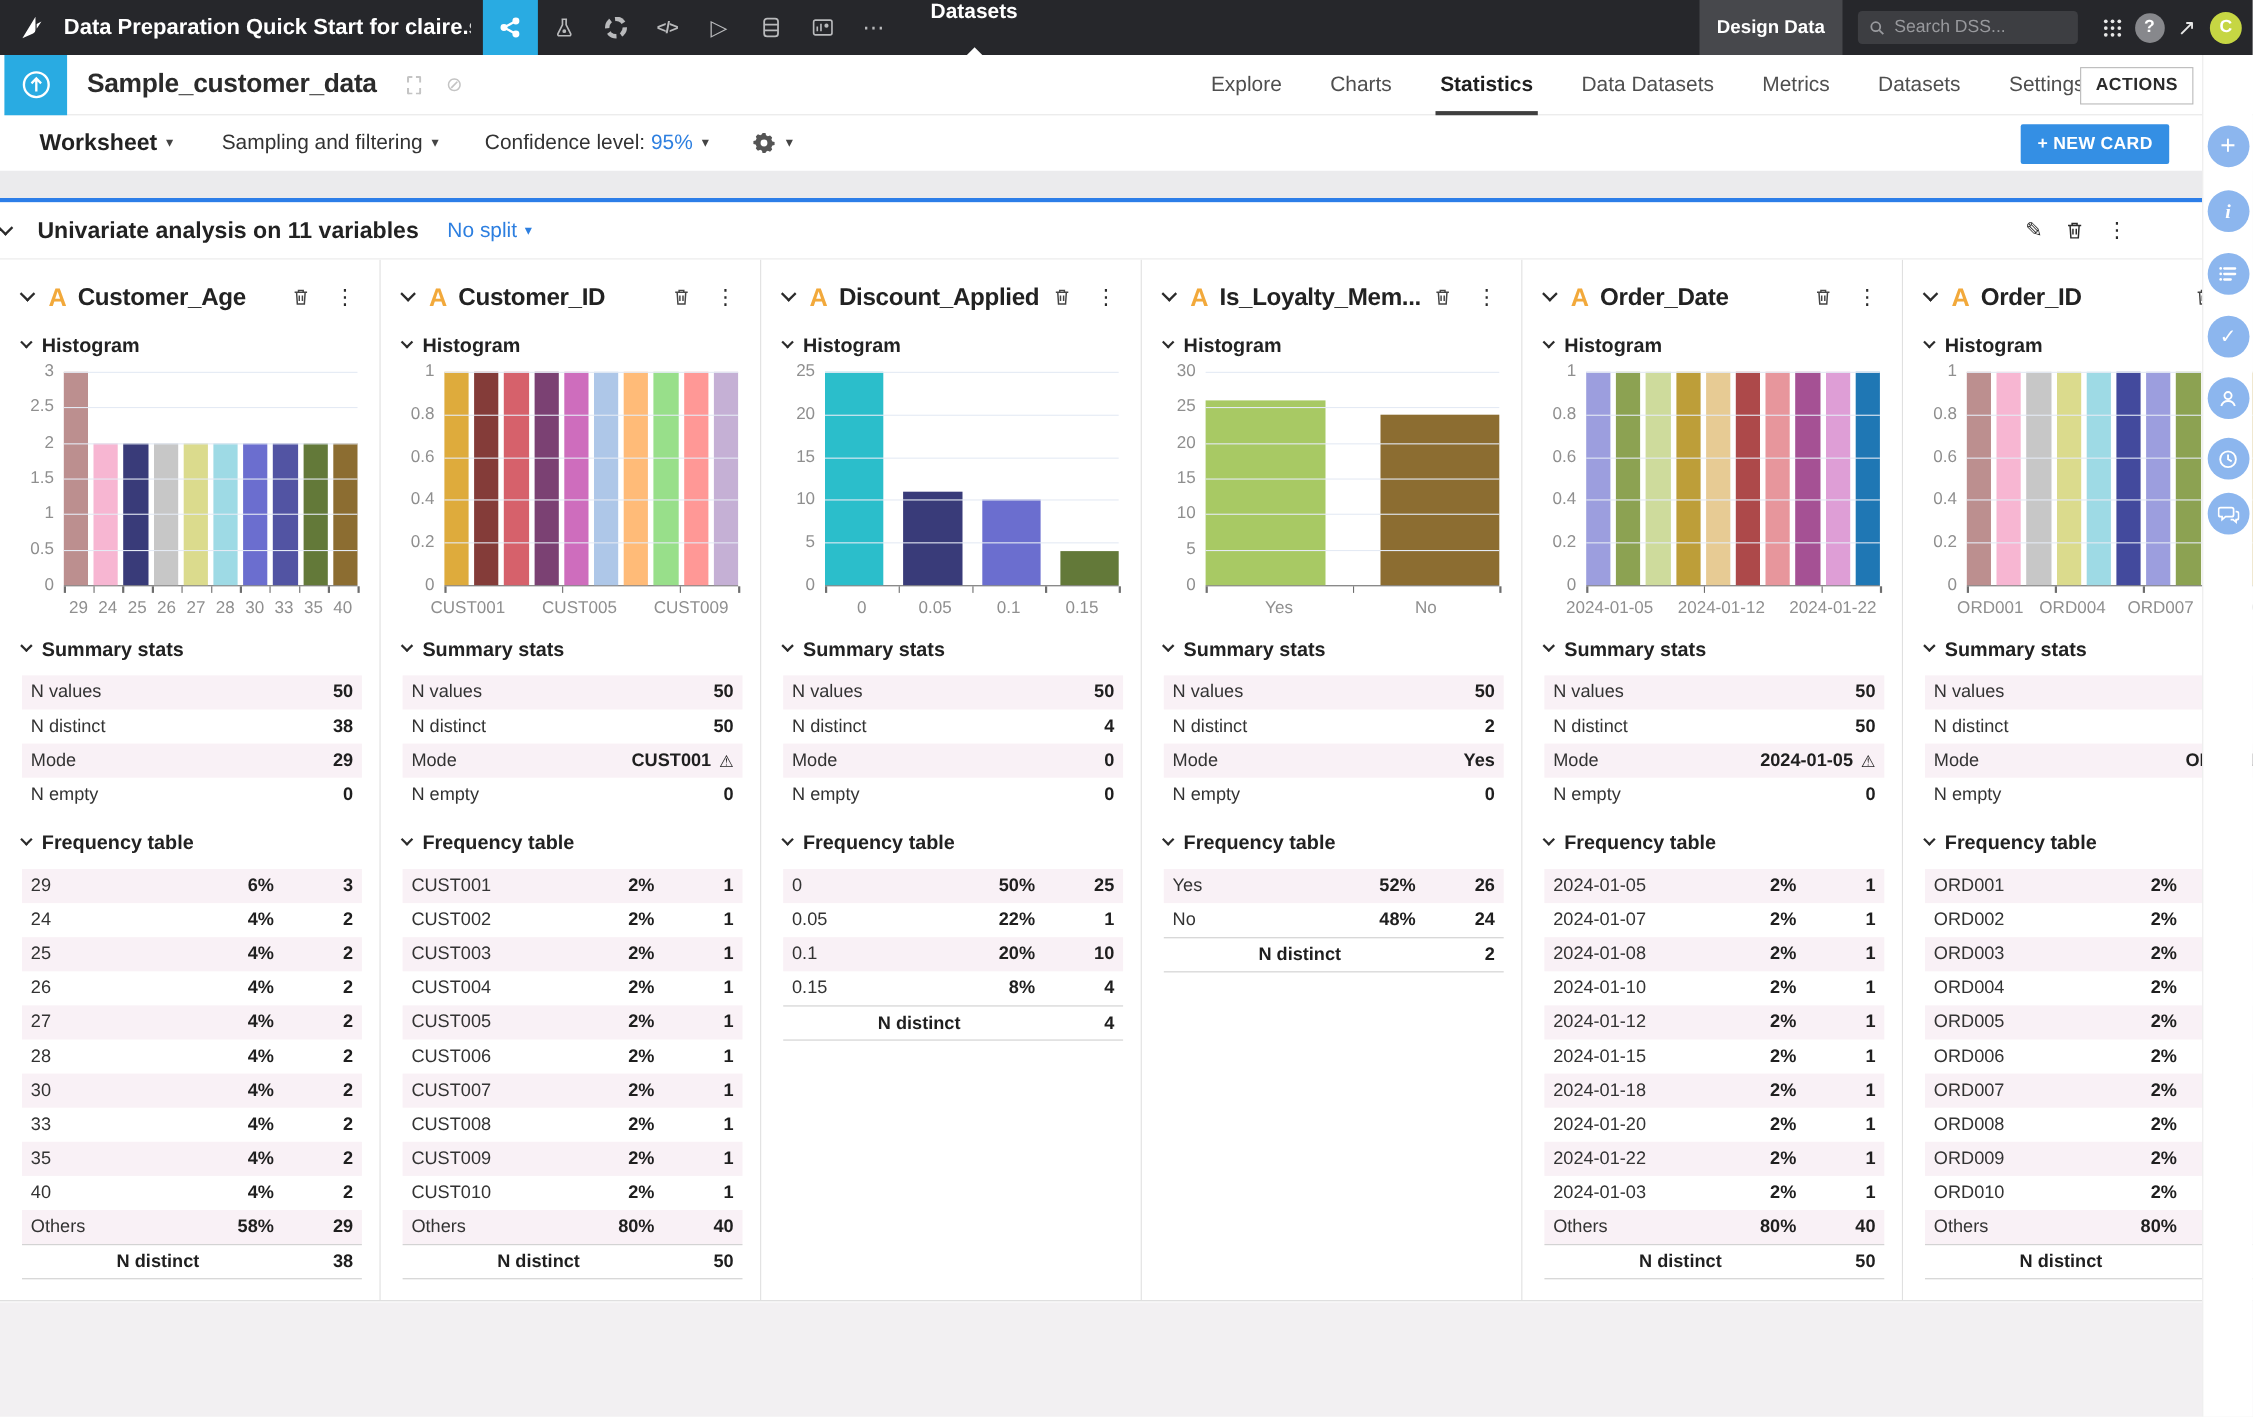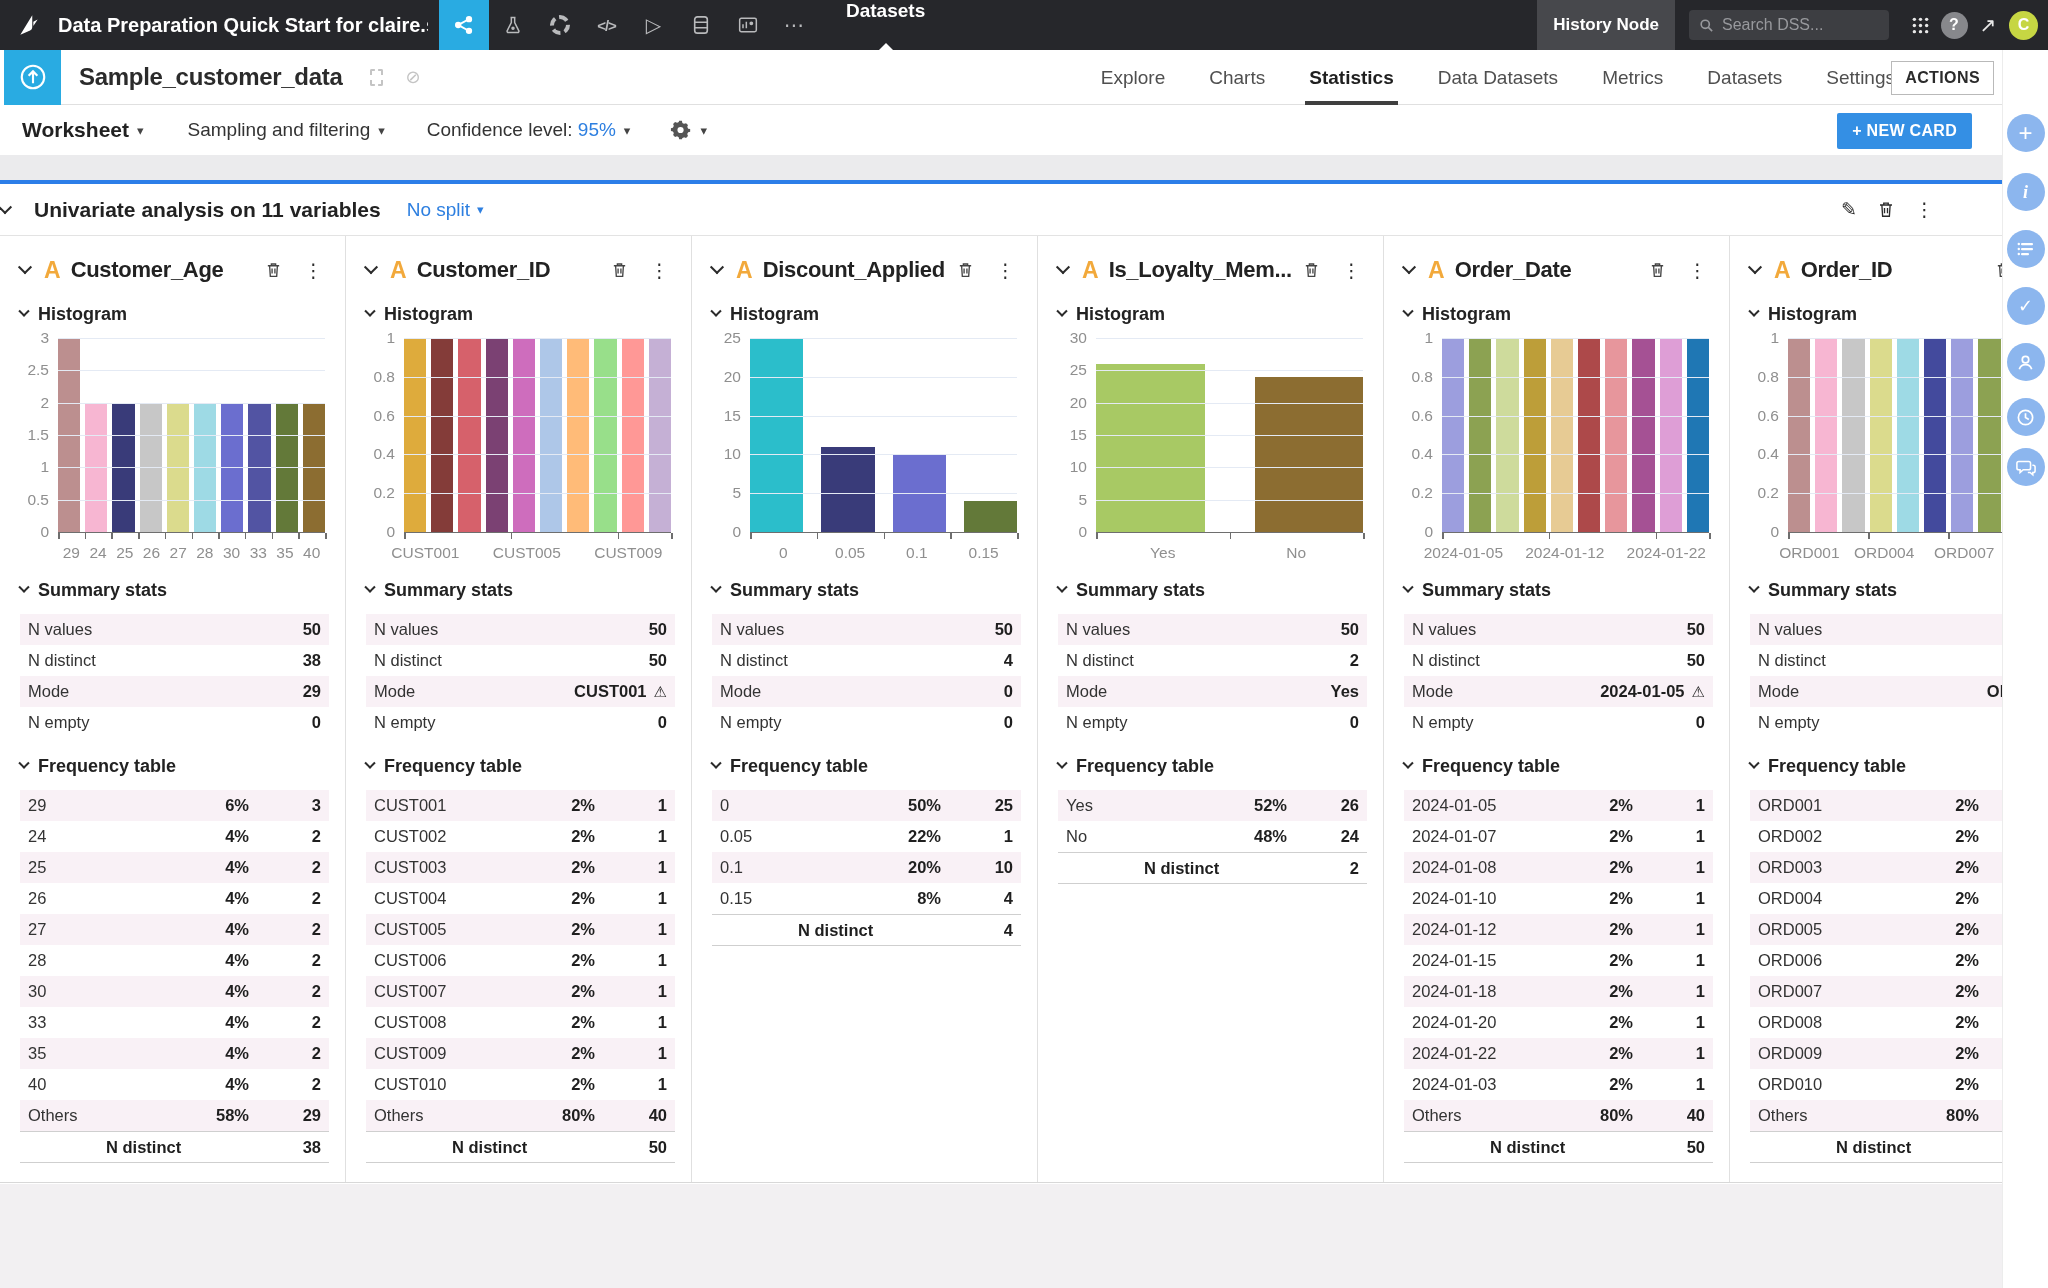--- a/index.html
+++ b/index.html
@@ -50,21 +50,21 @@
   .tab.active { font-weight:700; color:#1f1f1f; }
   .tab.active::after { content:""; position:absolute; left:18px; right:18px; bottom:0; height:4px; background:#3f3f3f; }
   .actions-btn { position:absolute; right:58px; top:11px; border:1px solid #b9b9b9; background:#fff;
     padding:7px 13px; font-size:16px; font-weight:700; color:#2b2b2b; letter-spacing:0.4px; cursor:pointer; }
   .back-arrow { position:absolute; right:14px; top:14px; font-size:24px; color:#333; cursor:pointer; }
 
   
   .toolbar { position:absolute; left:0; top:105px; width:2048px; height:50px; background:#fff;
     display:flex; align-items:center; z-index:30; }
   .toolbar .item { display:flex; align-items:center; gap:8px; cursor:pointer; }
-  .ws-label { font-size:21px; font-weight:700; color:#222; margin-left:22px; }
+  .ws-label { font-size:21px; font-weight:700; color:#222; margin-left:36px; }
   .caret { font-size:13px; color:#444; }
   .sampling { font-size:19px; color:#333; margin-left:44px; }
   .conf { font-size:19px; color:#333; margin-left:42px; }
   .conf .blue { color:#2d7fe0; }
   .gear-item { margin-left:40px; }
   .new-card-btn { position:absolute; right:76px; top:8px; background:#348fe4; color:#fff; font-weight:700;
     font-size:16px; padding:9px 15px; border-radius:2px; letter-spacing:0.3px; cursor:pointer; }
 
   .grayband { position:absolute; left:0; top:155px; width:2002px; height:25px; background:#ebebed; }
   .bluebar { position:absolute; left:0; top:180px; width:2002px; height:4px; background:#2c7ee8; }
@@ -180,21 +180,21 @@
             <circle cx="16" cy="8" r="1.4" fill="#b9babc"></circle>
           </svg>
       </div>
       <div class="tb-icon more-glyph">⋯</div>
     </div>
     <div class="nav-datasets">
       <span>Datasets</span>
       <i class="notch"></i>
     </div>
     <div class="topbar-right">
-      <div class="design-node">History Node</div>
+      <div class="design-node">Design Data</div>
       <div class="searchbox">
         <svg width="15" height="15" viewBox="0 0 24 24" fill="none" stroke="#98999d" stroke-width="2.6">
           <circle cx="10" cy="10" r="6.5"></circle>
             <path d="M15 15 L21 21"></path>
           </svg>
         <span class="ph">Search DSS...</span>
       </div>
       <div class="tb-mini">
         <svg width="17" height="17" viewBox="0 0 18 18" fill="#e8e8e8">
           <circle cx="2.5" cy="2.5" r="1.8"></circle>

